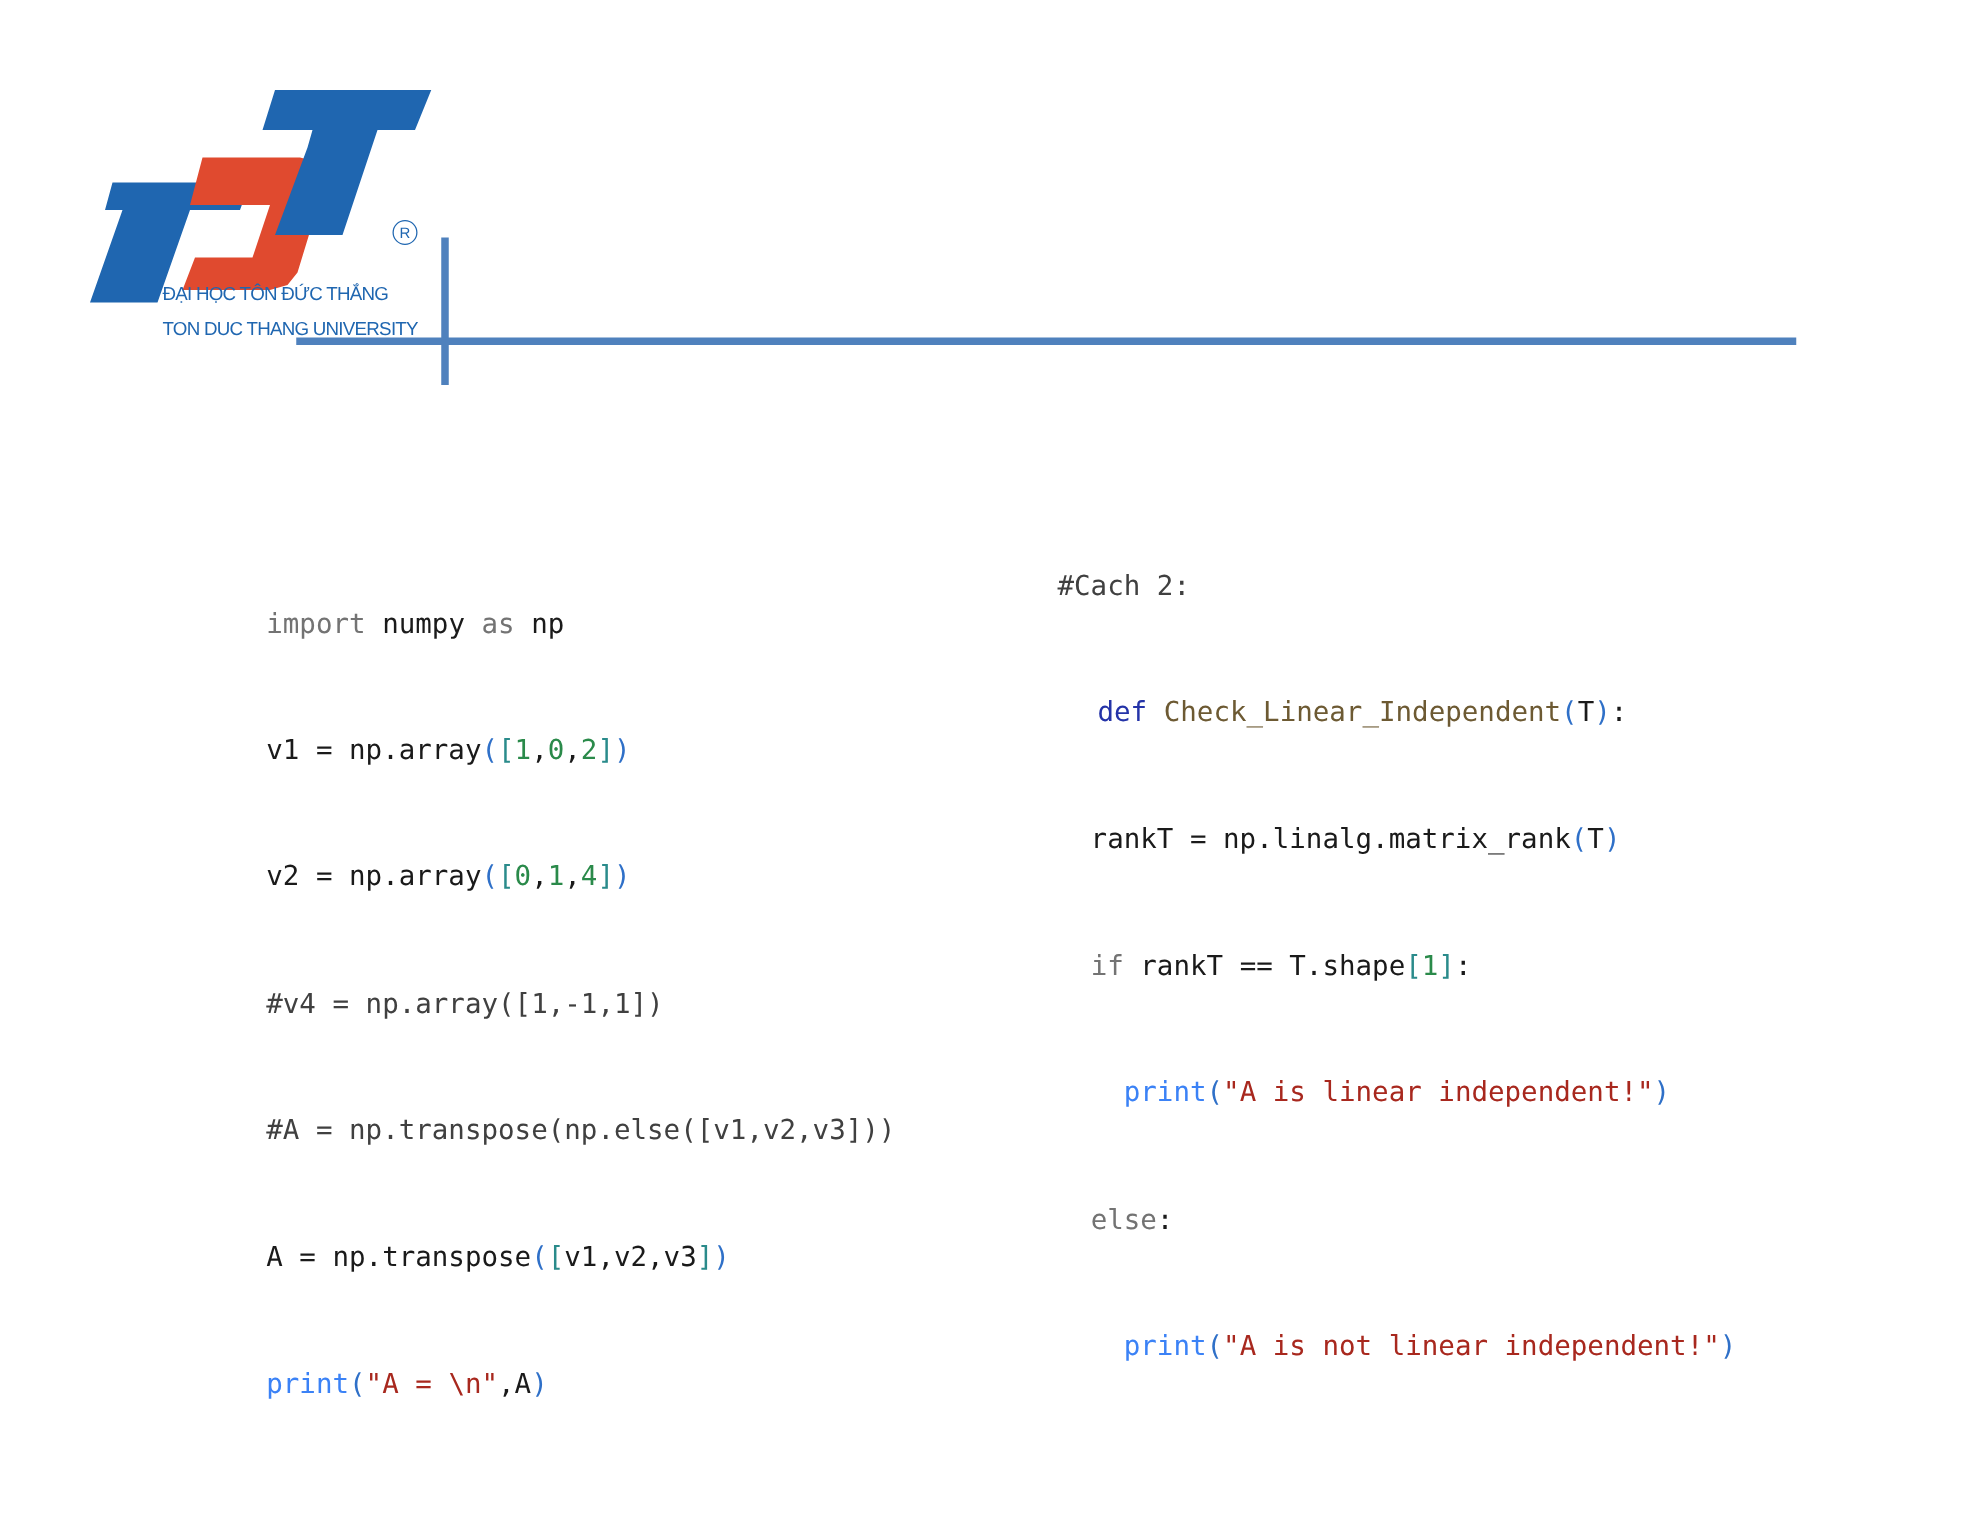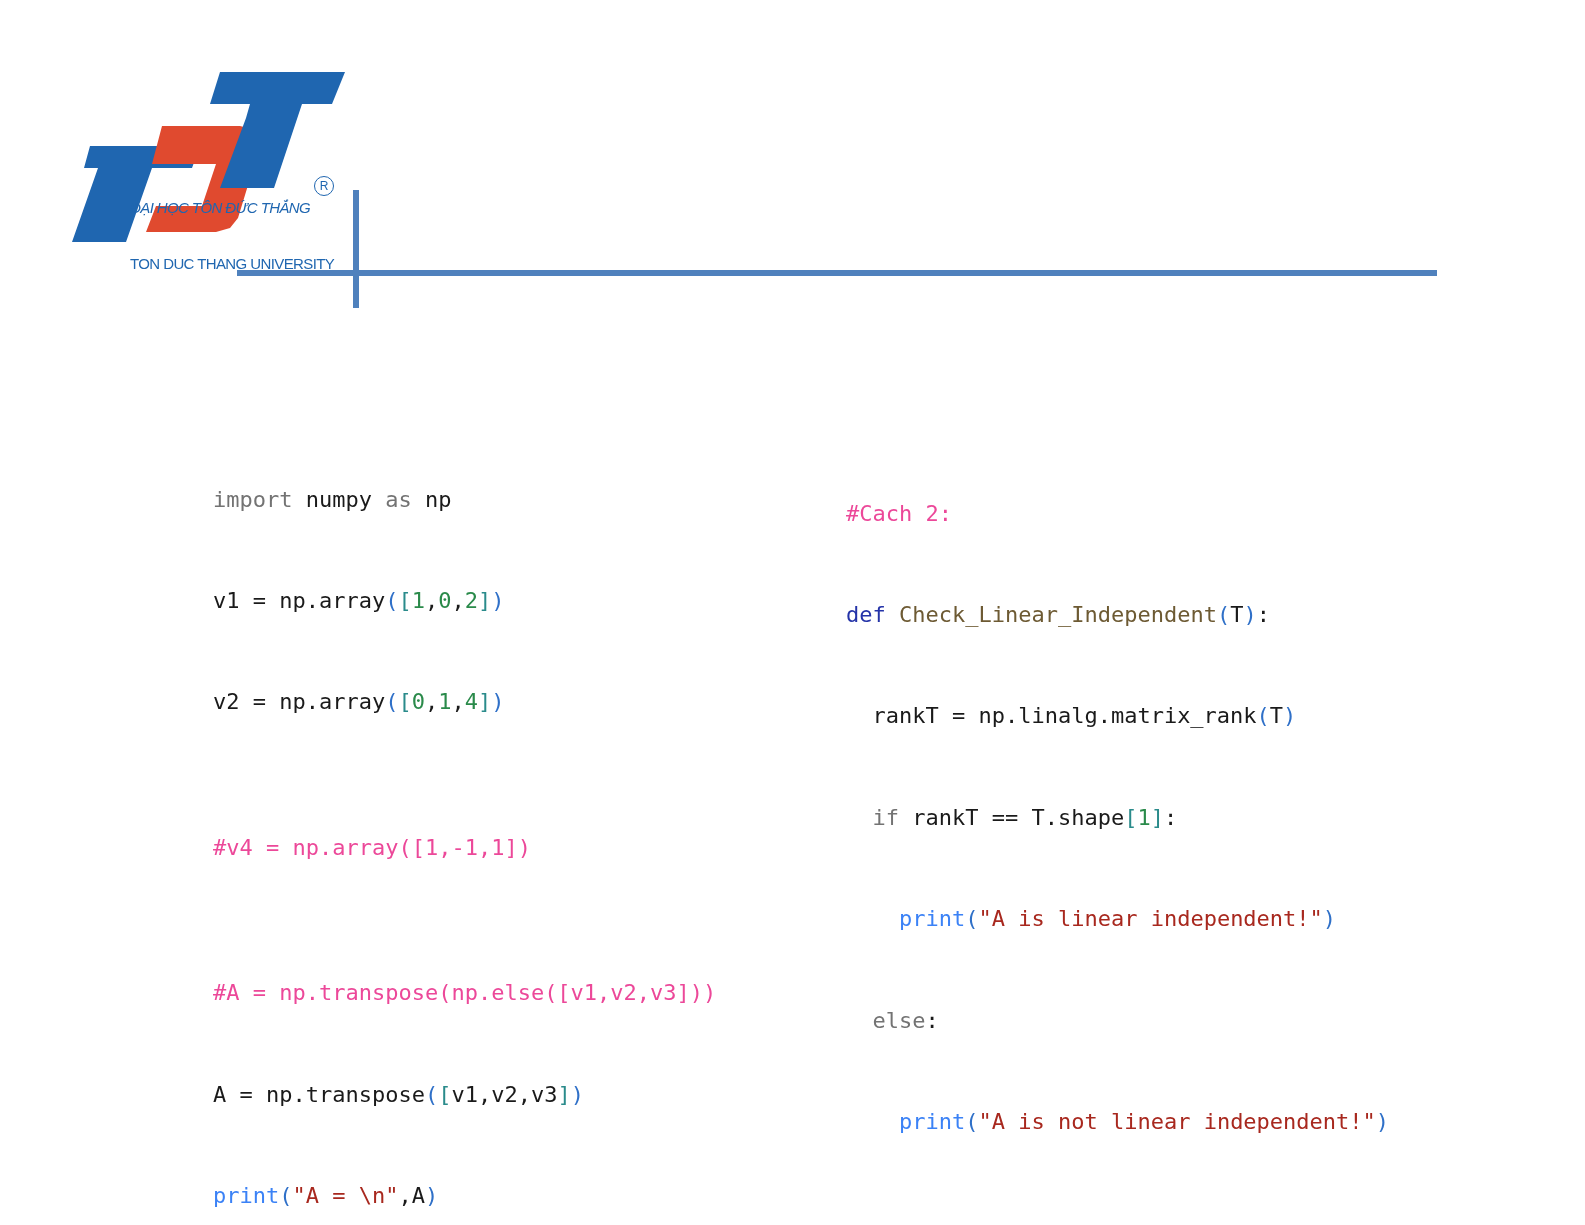--- a/index.html
+++ b/index.html
@@ -5,44 +5,44 @@
   html, body { margin:0; padding:0; background:#ffffff; }
   body { width:1585px; height:1225px; position:relative; overflow:hidden; font-family:"DejaVu Sans", sans-serif; }
   .logo { position:absolute; left:70px; top:68px; width:280px; height:180px; }
   .logo-text { position:absolute; left:130px; font-family:"Liberation Sans", sans-serif; color:#1f66b0; font-size:15px; letter-spacing:-0.6px; white-space:nowrap; line-height:16px; }
   .reg { position:absolute; left:314px; top:176px; width:18px; height:18px; border:1.5px solid #1f66b0; border-radius:50%; color:#1f66b0; font-size:12px; line-height:18px; text-align:center; font-family:"Liberation Sans", sans-serif; }
   .hline { position:absolute; left:237px; top:270px; width:1200px; height:6px; background:#4f81bd; }
   .vline { position:absolute; left:353px; top:190px; width:6px; height:118px; background:#4f81bd; }
   .code { position:absolute; font-family:"DejaVu Sans Mono", monospace; font-size:22px; line-height:33.8px; color:#1a1a1a; white-space:pre; }
   .code .ln { display:block; height:33.8px; }
   .kw { color:#737373; }
-  .kb { color:#2433a8; }
+  .kb { color:#2433a8;margin-left:32px; }
   .fn { color:#6d5a33; }
   .br { color:#2f70c8; }
   .sq { color:#2a8b8b; }
   .num { color:#2a8a4a; }
-  .cm { color:#ec4899;margin-top:44px; }
+  .cm { color:#404040; }
   .st { color:#a8281e; }
   .pr { color:#3b82f6; }
 </style>
 </head>
 <body>
 
 <div class="logo">
   <svg width="280" height="180" viewBox="0 0 280 180">
 
     <polygon points="20,78 130,78 122,100 82,100 56,174 2,174 28,100 14,100" fill="#1f66b0"></polygon>
 
     <polygon points="92,58 170,58 186,62 190,78 168,150 160,160 146,164 76,164 86,138 132,138 146,96 100,96 82,96" fill="#e04a2f"></polygon>
 
     <polygon points="150,4 275,4 262,36 232,36 204,120 150,120 176,50 180,36 140,36" fill="#1f66b0"></polygon>
   </svg>
 </div>
 <div class="reg">R</div>
-<div class="logo-text" style="top:200px;font-style:italic;">ĐẠI HỌC TÔN ĐỨC THẮNG</div>
+<div class="logo-text" style="top:228px;">ĐẠI HỌC TÔN ĐỨC THẮNG</div>
 <div class="logo-text" style="top:228px;margin-top:28px;">TON DUC THANG UNIVERSITY</div>
 
 <div class="vline"></div>
 <div class="hline"></div>
 
 <div class="code" style="left:213px; top:415px;">
   <span class="ln"><span class="kw">import</span> numpy <span class="kw">as</span> np</span>
   <span class="ln">v1 = np.array<span class="br">(</span><span class="sq">[</span><span class="num">1</span>,<span class="num">0</span>,<span class="num">2</span><span class="sq">]</span><span class="br">)</span></span>
   <span class="ln">v2 = np.array<span class="br">(</span><span class="sq">[</span><span class="num">0</span>,<span class="num">1</span>,<span class="num">4</span><span class="sq">]</span><span class="br">)</span></span>
   <span class="ln cm">#v4 = np.array([1,-1,1])</span>

